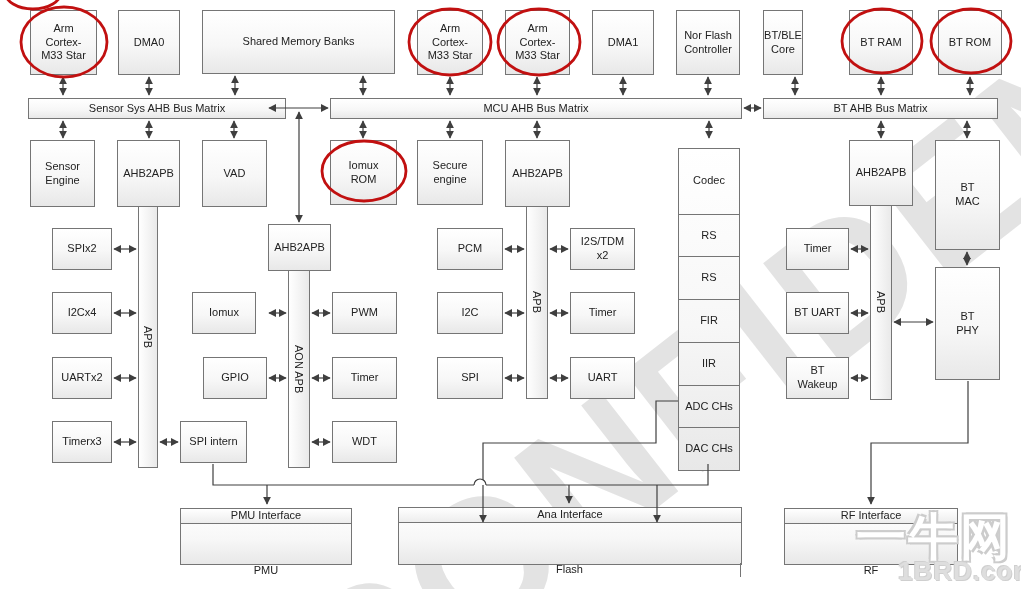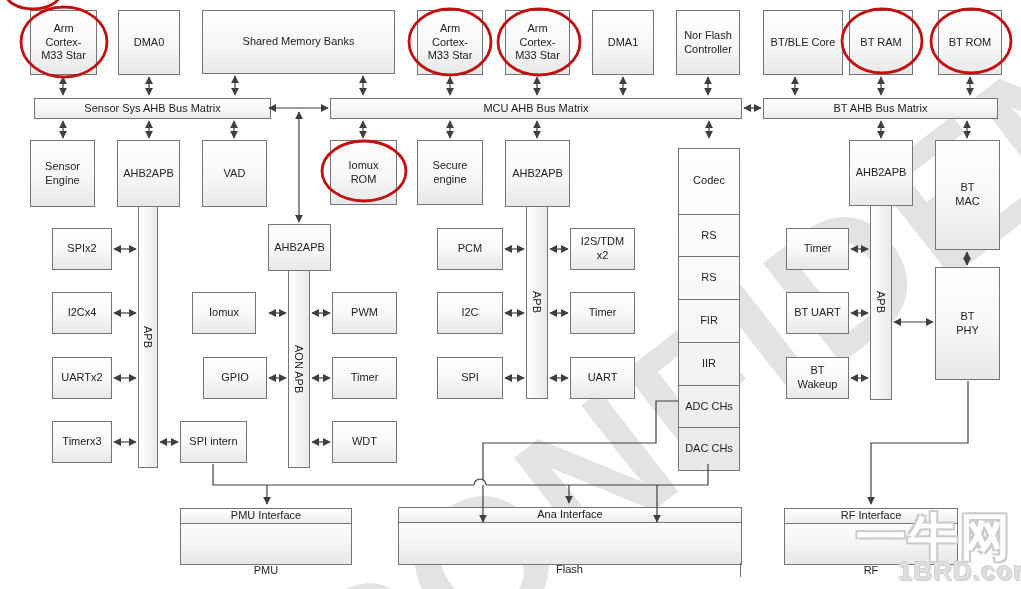--- a/index.html
+++ b/index.html
@@ -38,25 +38,25 @@
 
   <div class="watermark">CONFIDENTIAL</div>
 
   <div class="bx" style="left:30px;top:10px;width:67px;height:65px">Arm Cortex-M33 Star</div>
   <div class="bx" style="left:118px;top:10px;width:62px;height:65px">DMA0</div>
   <div class="bx" style="left:202px;top:10px;width:193px;height:64px">Shared Memory Banks</div>
   <div class="bx" style="left:417px;top:10px;width:66px;height:65px">Arm Cortex-M33 Star</div>
   <div class="bx" style="left:505px;top:10px;width:65px;height:65px">Arm Cortex-M33 Star</div>
   <div class="bx" style="left:592px;top:10px;width:62px;height:65px">DMA1</div>
   <div class="bx" style="left:676px;top:10px;width:64px;height:65px">Nor Flash Controller</div>
-  <div class="bx" style="left:763px;top:10px;width:80px;height:65px">BT/BLE Core</div>
+  <div class="bx" style="left:763px;top:10px;width:40px;height:65px">BT/BLE Core</div>
   <div class="bx" style="left:849px;top:10px;width:64px;height:65px">BT RAM</div>
   <div class="bx" style="left:938px;top:10px;width:64px;height:65px">BT ROM</div>
 
-  <div class="bx" style="left:34px;top:98px;width:237px;height:21px">Sensor Sys AHB Bus Matrix</div>
+  <div class="bx" style="left:28px;top:98px;width:258px;height:21px">Sensor Sys AHB Bus Matrix</div>
   <div class="bx" style="left:330px;top:98px;width:412px;height:21px">MCU AHB Bus Matrix</div>
   <div class="bx" style="left:763px;top:98px;width:235px;height:21px">BT AHB Bus Matrix</div>
 
   <div class="bx" style="left:30px;top:140px;width:65px;height:67px">Sensor Engine</div>
   <div class="bx" style="left:117px;top:140px;width:63px;height:67px">AHB2APB</div>
   <div class="bx" style="left:202px;top:140px;width:65px;height:67px">VAD</div>
   <div class="bx" style="left:330px;top:140px;width:67px;height:65px">Iomux ROM</div>
   <div class="bx" style="left:417px;top:140px;width:66px;height:65px">Secure engine</div>
   <div class="bx" style="left:505px;top:140px;width:65px;height:67px">AHB2APB</div>
   <div class="bx" style="left:849px;top:140px;width:64px;height:66px">AHB2APB</div>

